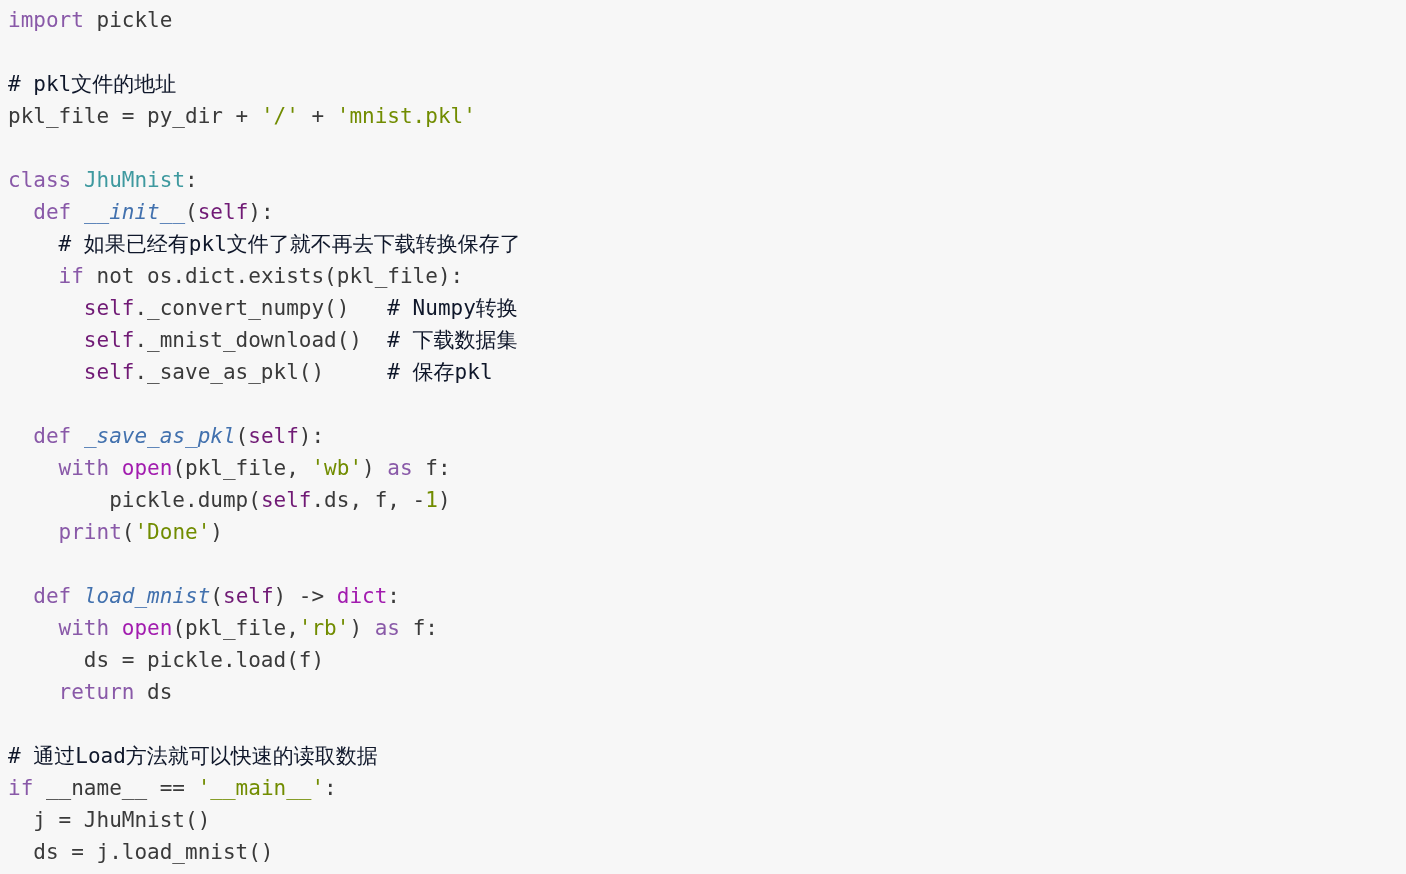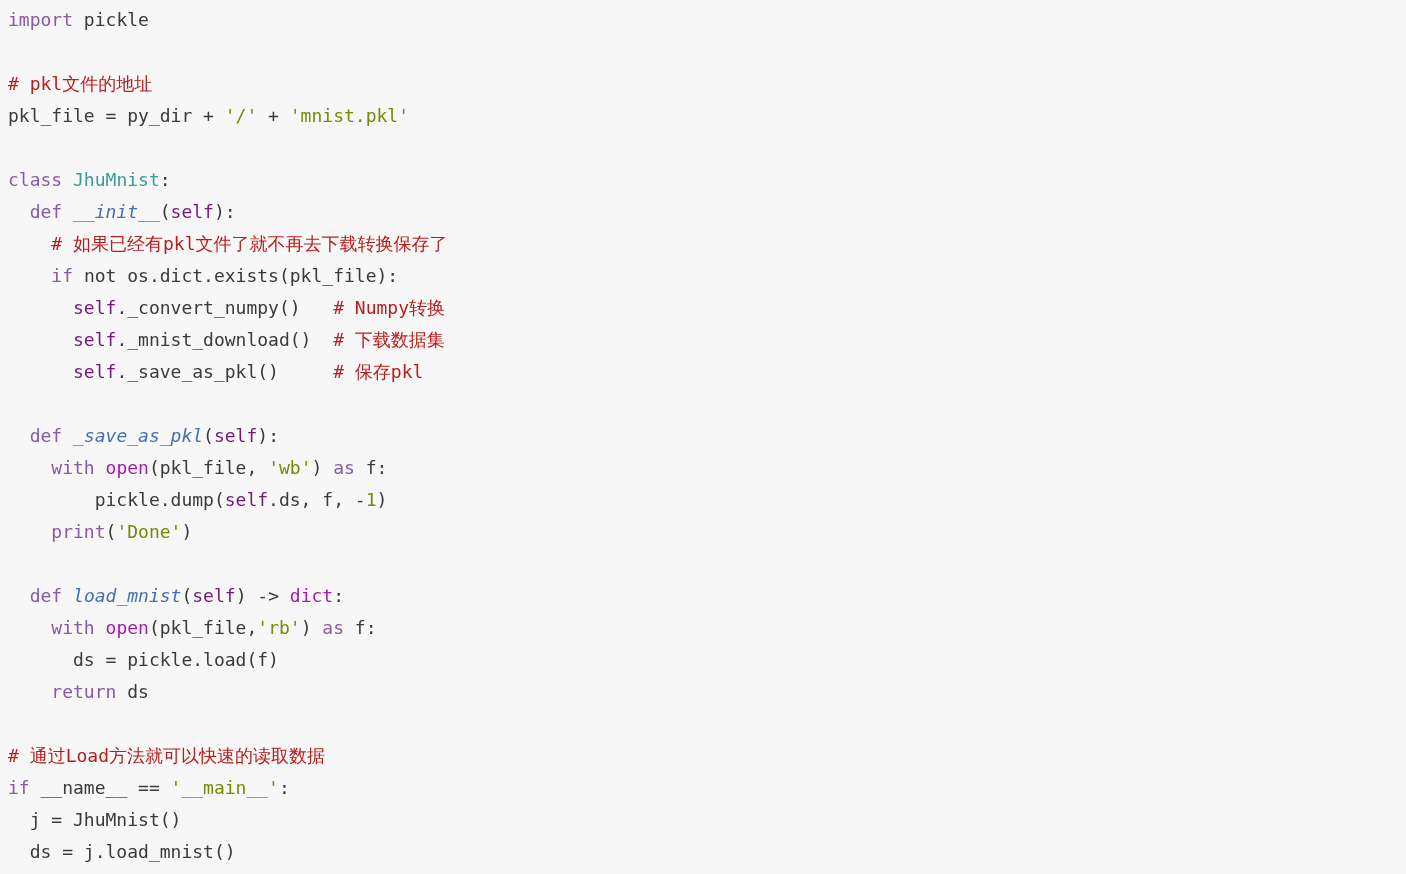--- a/index.html
+++ b/index.html
@@ -15,34 +15,34 @@
       left: 0;
       top: 0;
       width: 1406px;
       height: 874px;
       background: #f7f7f7;
       padding: 4px 0 0 8px;
       box-sizing: border-box;
     }
     .line {
       font-family: "DejaVu Sans Mono", "Liberation Mono", monospace;
-      font-size: 18px;
+      font-size: 21px;
       line-height: 32px;
       height: 32px;
       white-space: pre;
       color: #383a42;
     }
     .kw { color: #8959a8; }
     .cls { color: #3e999f; }
     .fn { color: #4271ae; font-style: italic; }
     .self { color: #701a75; }
     .bi { color: #a21caf; }
     .str { color: #718c00; }
     .num { color: #718c00; }
-    .cm { color: #b91c1c; margin-top: 22px; }
+    .cm { color: #0f172a; margin-top: 22px; }
     .pl { color: #3a3a3a; }
   </style>
 </head>
 <body>
 
 <div class="code-block" id="code-block">
     <div class="line"><span class="kw">import</span><span class="pl"> pickle</span></div>
     <div class="line">​</div>
     <div class="line"><span class="cm"># pkl文件的地址</span></div>
     <div class="line"><span class="pl">pkl_file = py_dir + </span><span class="str">'/'</span><span class="pl"> + </span><span class="str">'mnist.pkl'</span></div>

